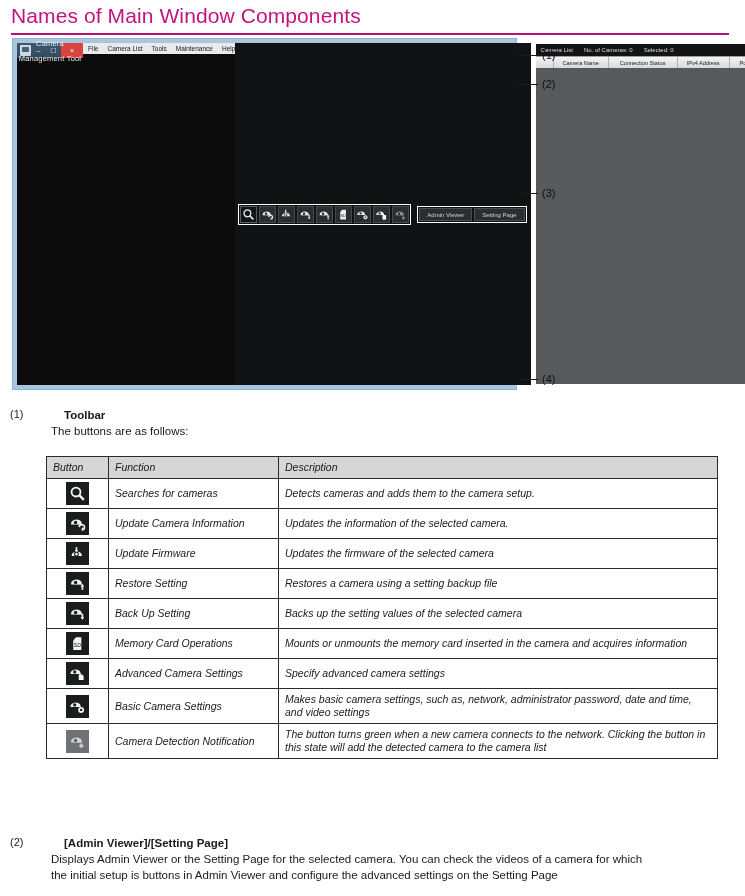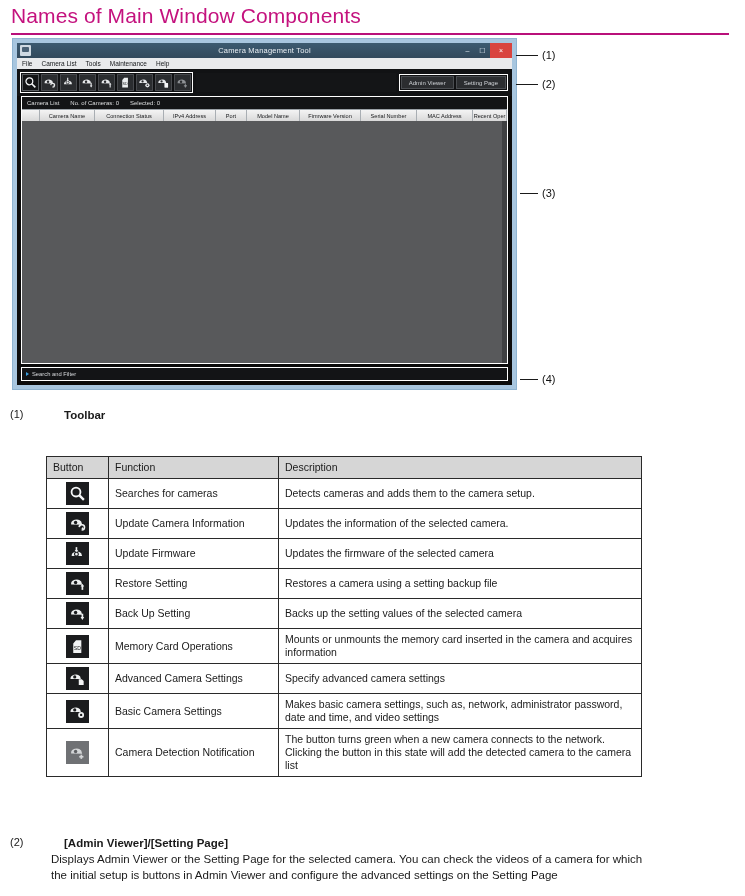--- a/index.html
+++ b/index.html
@@ -33,21 +33,21 @@
     position:absolute;left:12px;top:38px;width:505px;height:352px;
     background:#a8c6df;
     border:1px solid #8fb4d1;
     box-sizing:border-box;
     padding:4px;
   }
   #win{
     width:100%;height:100%;
     background:#0b0b0b;
     box-sizing:border-box;
-    display:flex;flex-direction:column;
+    display:flex;flex-direction:row;
     position:relative;
   }
   
   .titlebar{
     height:15px;
     background:linear-gradient(#3c5a70,#32495c);
     display:flex;align-items:center;
     position:relative;
     flex:0 0 auto;
   }
@@ -171,23 +171,24 @@
   .callout .lead{height:1px;background:#1a1a1a;}
   .callout .num{font-size:11px;color:#111;margin-left:4px;white-space:nowrap;}
   
   .item{position:absolute;}
   .item .idx{position:absolute;left:0;top:0;font-size:11px;}
   .item .body{margin-left:41px;}
   .item .ttl{font-size:11.5px;font-weight:bold;line-height:15px;margin-left:13px;}
   .item .sub{font-size:11.5px;line-height:16px;}
   
   #btntable{
-    position:absolute;left:46px;top:456px;width:596px;
+    position:absolute;left:46px;top:456px;width:672px;
     border-collapse:collapse;
     table-layout:fixed;
+    font-style:italic;
   }
   #btntable th,#btntable td{
     border:1px solid #2a2a2a;
     padding:4px 6px;
     font-size:10.5px;
     line-height:13px;
     text-align:left;
     vertical-align:middle;
     font-weight:normal;
     box-sizing:border-box;
@@ -377,20 +378,21 @@
 </div>
 <div class="callout" style="left:520px;top:373px;">
   <div class="lead" style="width:18px;"></div>
   <div class="num">(4)</div>
 </div>
 
 <div class="item" style="left:10px;top:408px;width:500px;">
   <div class="idx">(1)</div>
   <div class="body">
     <div class="ttl">Toolbar</div>
+    <div class="sub">The buttons are as follows:</div>
   </div>
 </div>
 
 <table id="btntable">
   <colgroup>
     <col style="width:62px">
       <col style="width:170px">
       <col>
   </colgroup>
   <thead>

